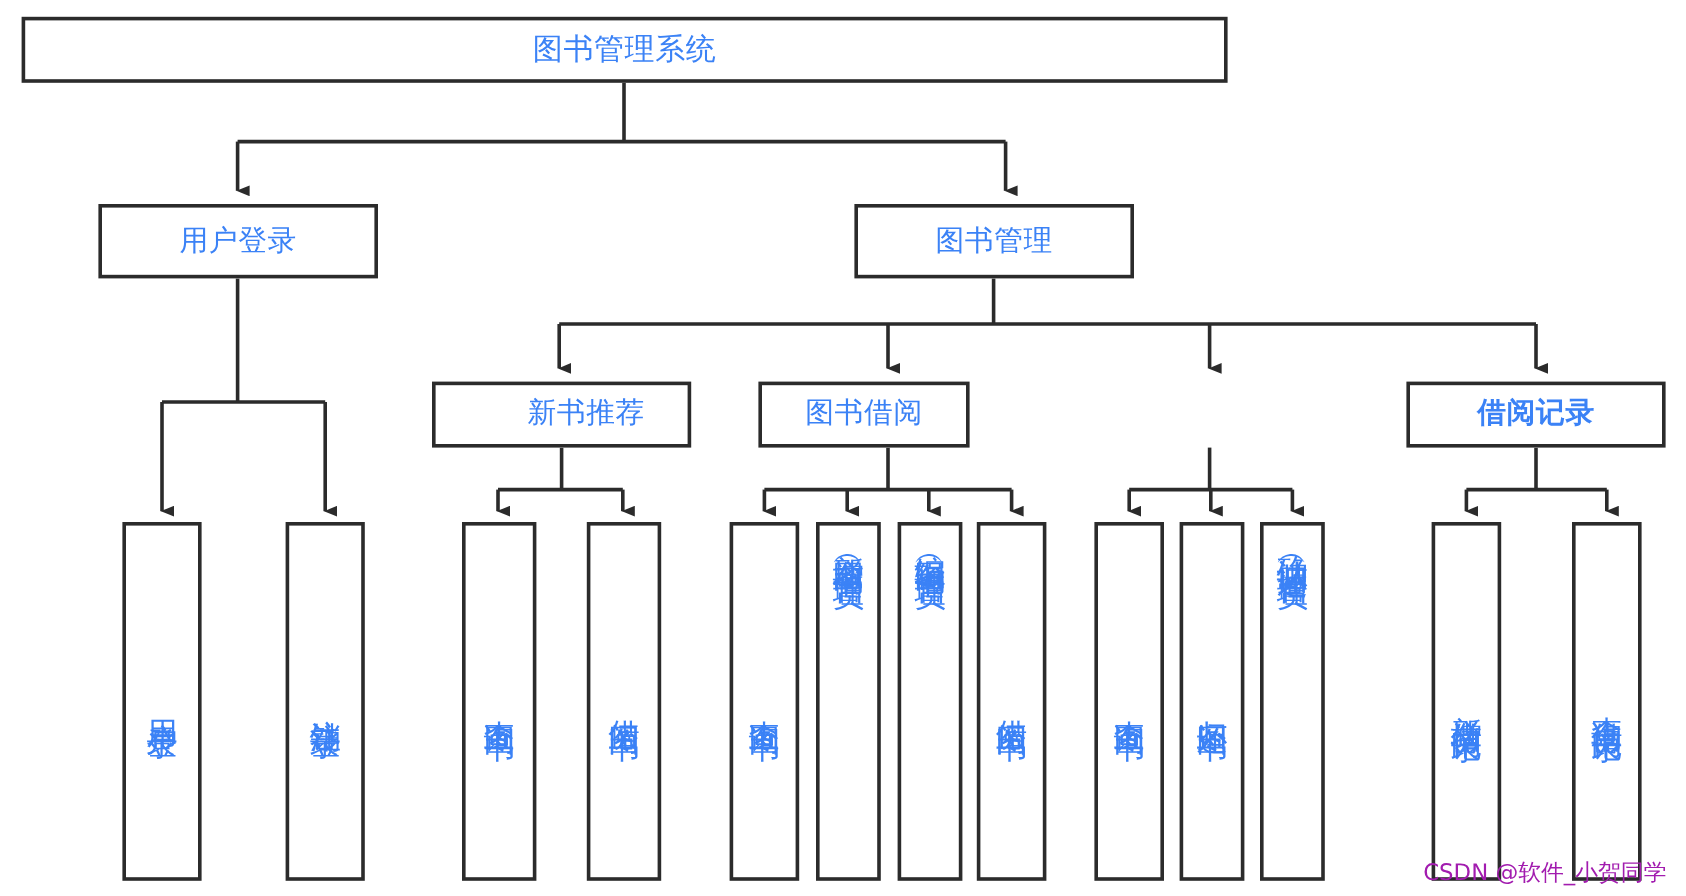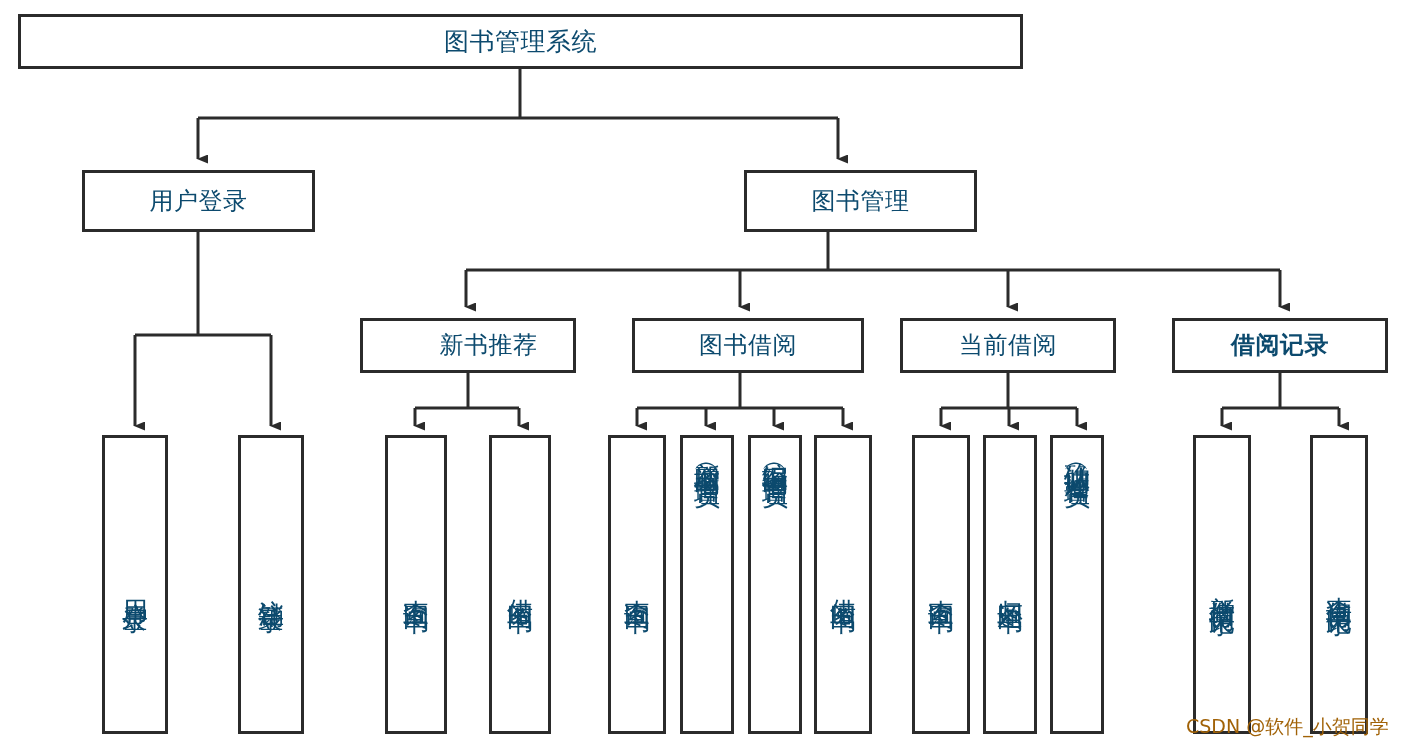--- a/index.html
+++ b/index.html
@@ -32,21 +32,21 @@
     box-sizing: border-box;
     background: #ffffff;
     border: 3px solid #2b2b2b;
     display: flex;
     align-items: center;
     justify-content: center;
     z-index: 2;
   }
   .node-label {
     display: block;
-    color: #0c4a6e;
+    color: #3b82f6;
     letter-spacing: 0.5px;
     white-space: nowrap;
   }
   
   .node.horiz .node-label {
     font-size: 24px;
     line-height: 1.1;
     text-align: center;
   }
   .node.root .node-label {
@@ -70,21 +70,21 @@
   
   .node.vert.centered {
     align-items: center;
     padding-top: 0;
   }
   .watermark {
     position: absolute;
     left: 1186px;
     top: 714px;
     font-size: 19px;
-    color: #a16207;
+    color: #a21caf;
     white-space: nowrap;
     z-index: 3;
     font-family: "DejaVu Sans", sans-serif;
   }
 </style>
 </head>
 <body>
 
 <div id="canvas">
 
@@ -139,35 +139,32 @@
   </svg>
 
   <div class="node horiz root" style="left:18px; top:14px; width:1005px; height:55px;">
     <span class="node-label">图书管理系统</span>
   </div>
 
   <div class="node horiz" style="left:82px; top:170px; width:233px; height:62px;">
     <span class="node-label">用户登录</span>
   </div>
 
-  <div class="node horiz" style="left:712px; top:170px; width:233px; height:62px;margin-left:32px;">
+  <div class="node horiz" style="left:712px; top:170px; width:233px; height:62px;">
     <span class="node-label">图书管理</span>
   </div>
 
   <div class="node horiz" style="left:360px; top:318px; width:216px; height:55px;padding-left:41px;">
     <span class="node-label">新书推荐</span>
   </div>
 
-  <div class="node horiz" style="left:632px; top:318px; width:232px; height:55px;">
+  <div class="node horiz" style="left:632px; top:318px; width:176px; height:55px;">
     <span class="node-label">图书借阅</span>
   </div>
 
-  <div class="node horiz" style="left:900px; top:318px; width:216px; height:55px;">
-    <span class="node-label">当前借阅</span>
-  </div>
 
   <div class="node horiz" style="left:1172px; top:318px; width:216px; height:55px;font-weight:bold;">
     <span class="node-label">借阅记录</span>
   </div>
 
   <div class="node vert centered" style="left:102px; top:435px; width:66px; height:299px;">
     <span class="node-label">用户登录</span>
   </div>
 
   <div class="node vert centered" style="left:238px; top:435px; width:66px; height:299px;">

